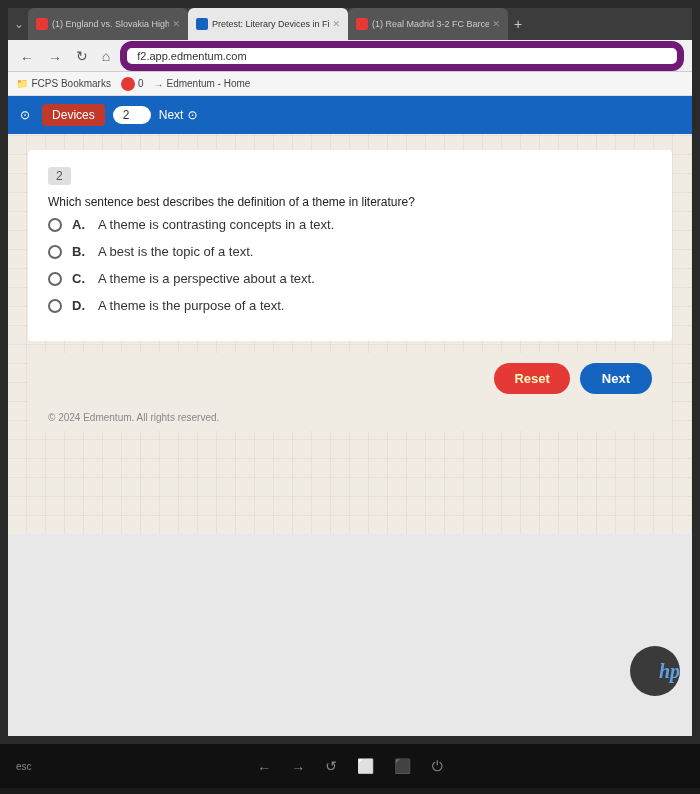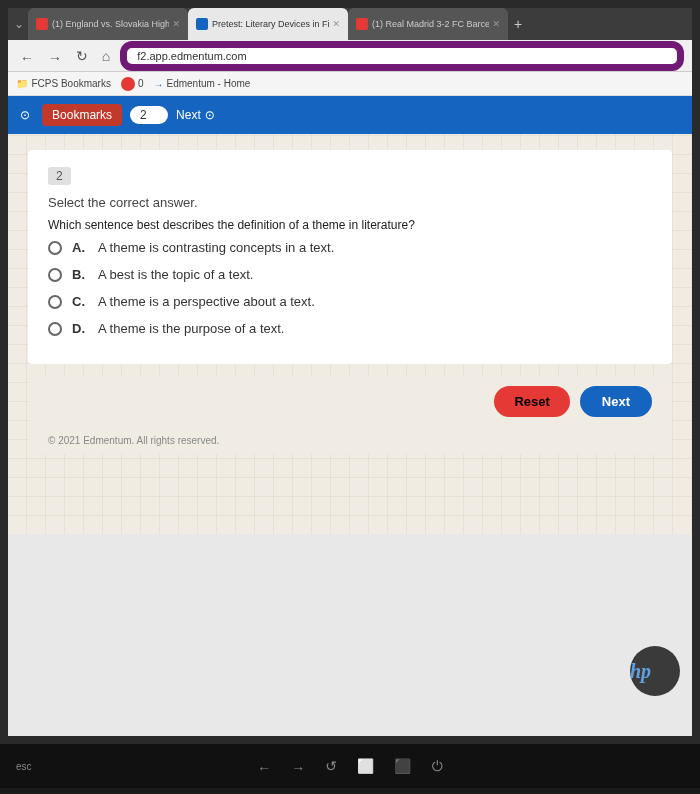--- a/index.html
+++ b/index.html
@@ -281,21 +281,21 @@
     .action-row {
       display: flex;
       justify-content: flex-end;
       gap: 10px;
       padding: 10px 20px;
       background: #f0ece4;
     }
 
     .reset-btn {
       background: #e53935;
-      color: #000000;
+      color: #fef9c3;
       border: none;
       border-radius: 20px;
       padding: 8px 20px;
       font-size: 13px;
       font-weight: bold;
       cursor: pointer;
     }
 
     .next-btn {
       background: #1565c0;
@@ -319,21 +319,21 @@
     .hp-area {
       position: absolute;
       bottom: 50px;
       right: 20px;
       background: #3a3a3a;
       border-radius: 50%;
       width: 50px;
       height: 50px;
       display: flex;
       align-items: center;
-      justify-content: flex-start;
+      justify-content: flex-end;
       color: #1565c0;
       font-size: 18px;
       font-style: italic;
       font-weight: bold;
     }
 
     
     .keyboard-area {
       position: absolute;
       bottom: 6px;
@@ -423,37 +423,36 @@
       </div>
       <div class="bookmark-item">
         <span style="color:#1565c0;">→</span>
         <span>Edmentum - Home</span>
       </div>
     </div>
 
     <div class="edmentum-nav">
       <span style="color:white;font-size:12px;margin-right:4px;">⊙</span>
       <button class="nav-prev-btn">
-        <span>Bookmarks</span>
+        <span>Devices</span>
       </button>
       <div class="question-num">
         <span>2</span>
         <span class="chevron-down">∨</span>
       </div>
       <button class="nav-next-btn">
         <span>Next</span>
         <span>⊙</span>
       </button>
     </div>
 
     <div class="content-area">
       <div class="question-card">
         <div class="question-number-badge">2</div>
 
-        <div class="question-instruction">Select the correct answer.</div>
         <div class="question-text">Which sentence best describes the definition of a theme in literature?</div>
 
         
         <div class="answer-option">
           <div class="radio-btn"></div>
           <span class="option-label">A.</span>
           <span class="option-text">A theme is contrasting concepts in a text.</span>
         </div>
 
         
@@ -476,21 +475,21 @@
           <span class="option-label">D.</span>
           <span class="option-text">A theme is the purpose of a text.</span>
         </div>
       </div>
 
       <div class="action-row">
         <button class="reset-btn">Reset</button>
         <button class="next-btn">Next</button>
       </div>
 
-      <div class="footer-text">© 2021 Edmentum. All rights reserved.</div>
+      <div class="footer-text">© 2024 Edmentum. All rights reserved.</div>
     </div>
 
   </div>
 
   <div class="hp-area">
     <span style="font-family:serif;font-style:italic;font-weight:bold;color:#60a0e0;font-size:20px;">hp</span>
   </div>
 
 </div>
 

